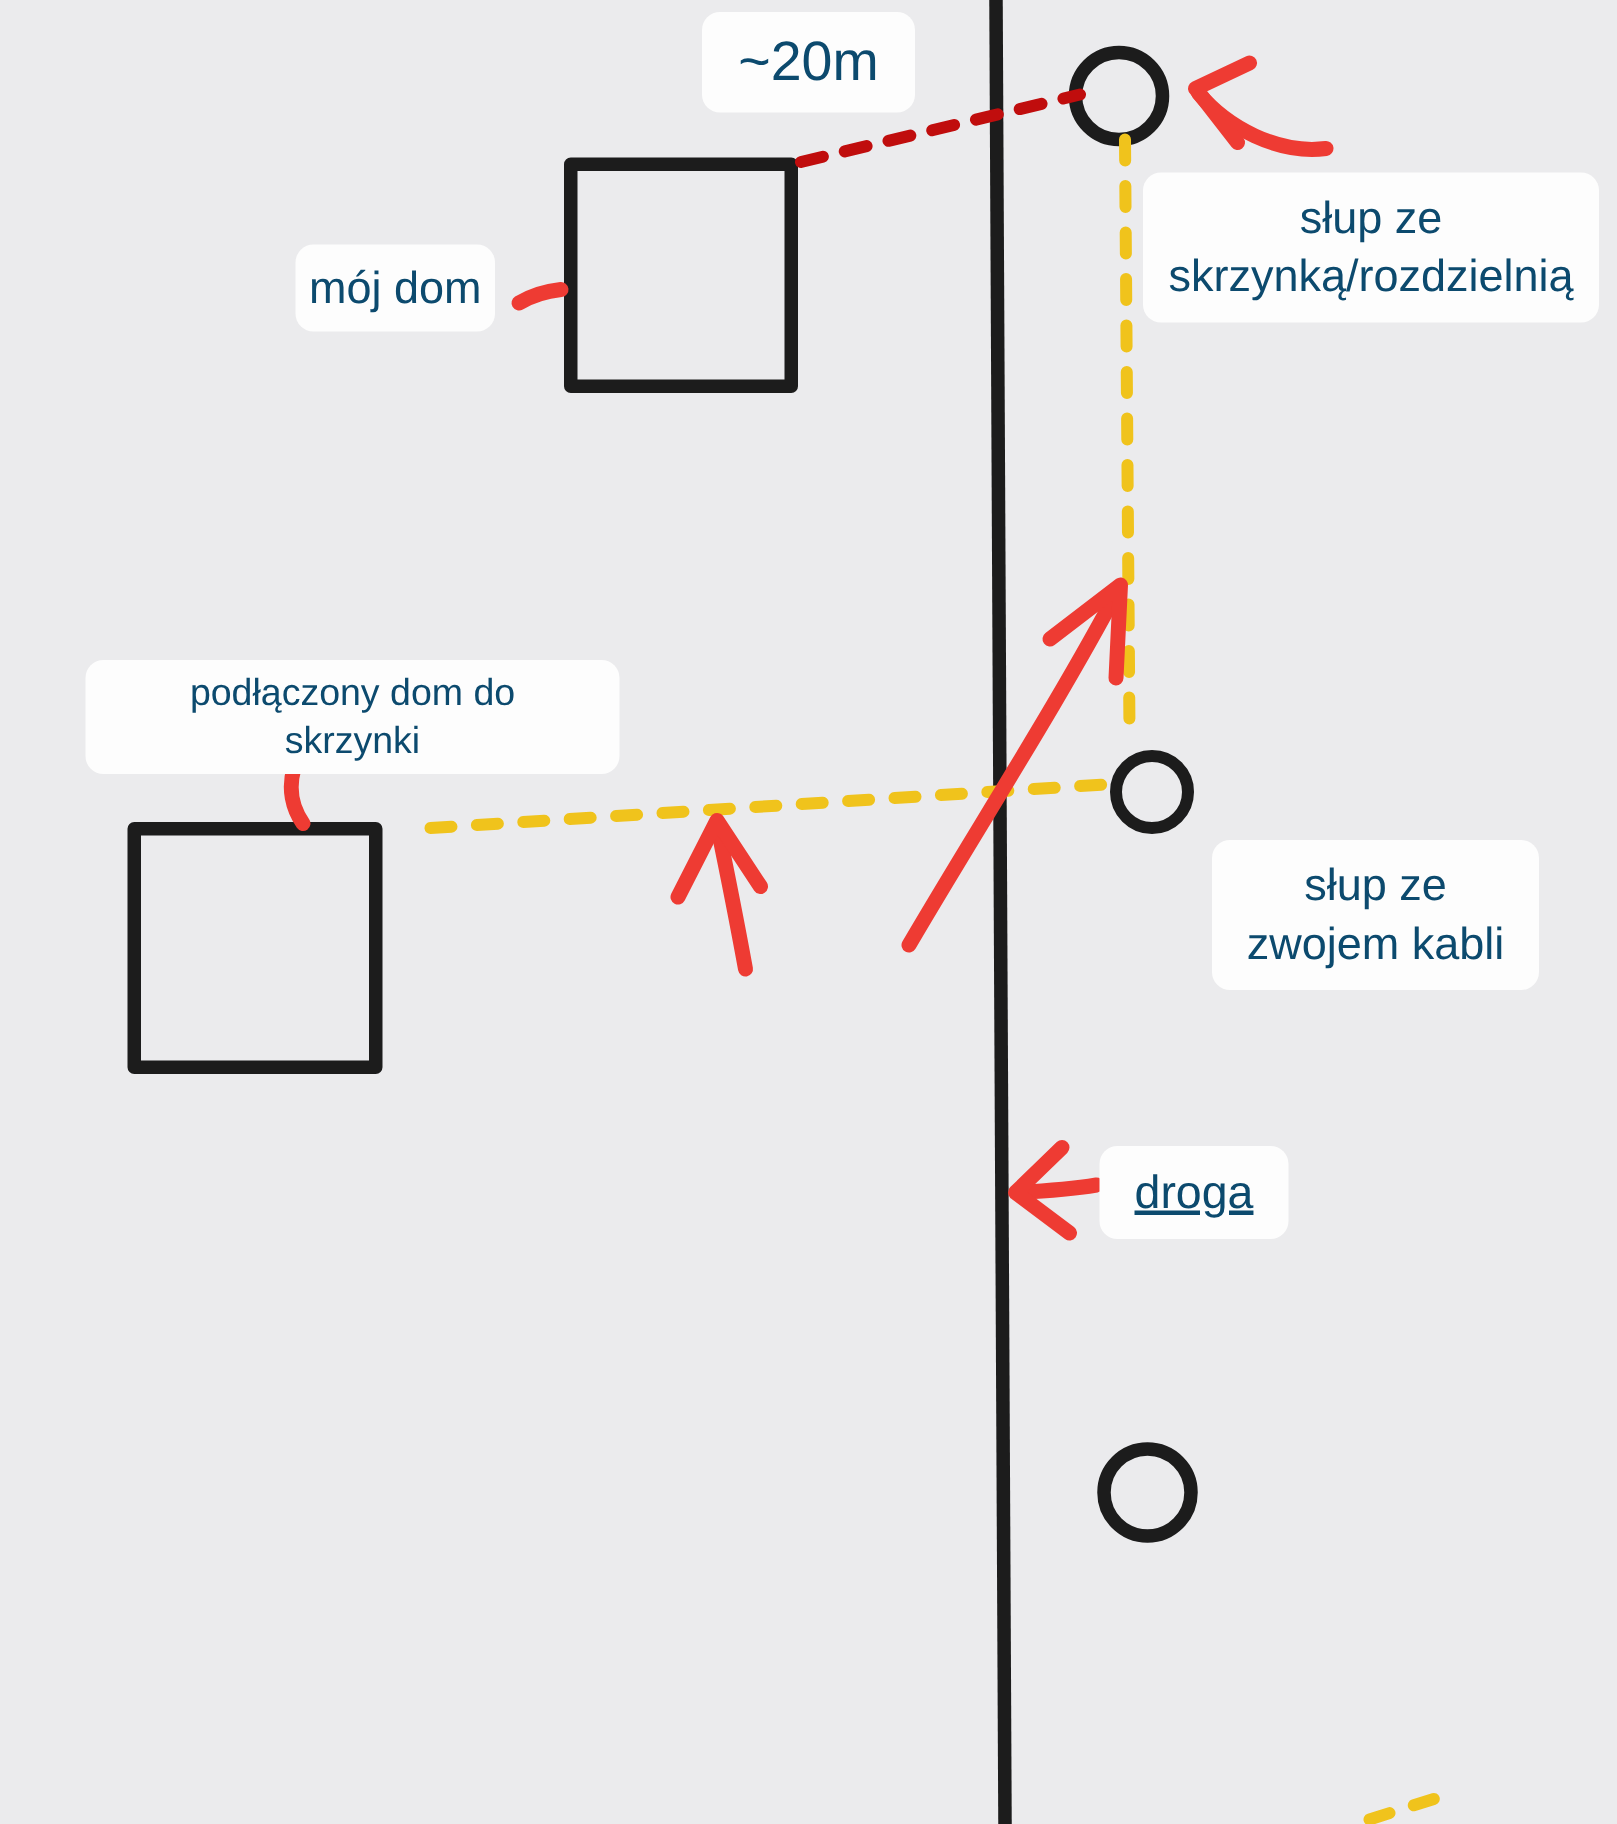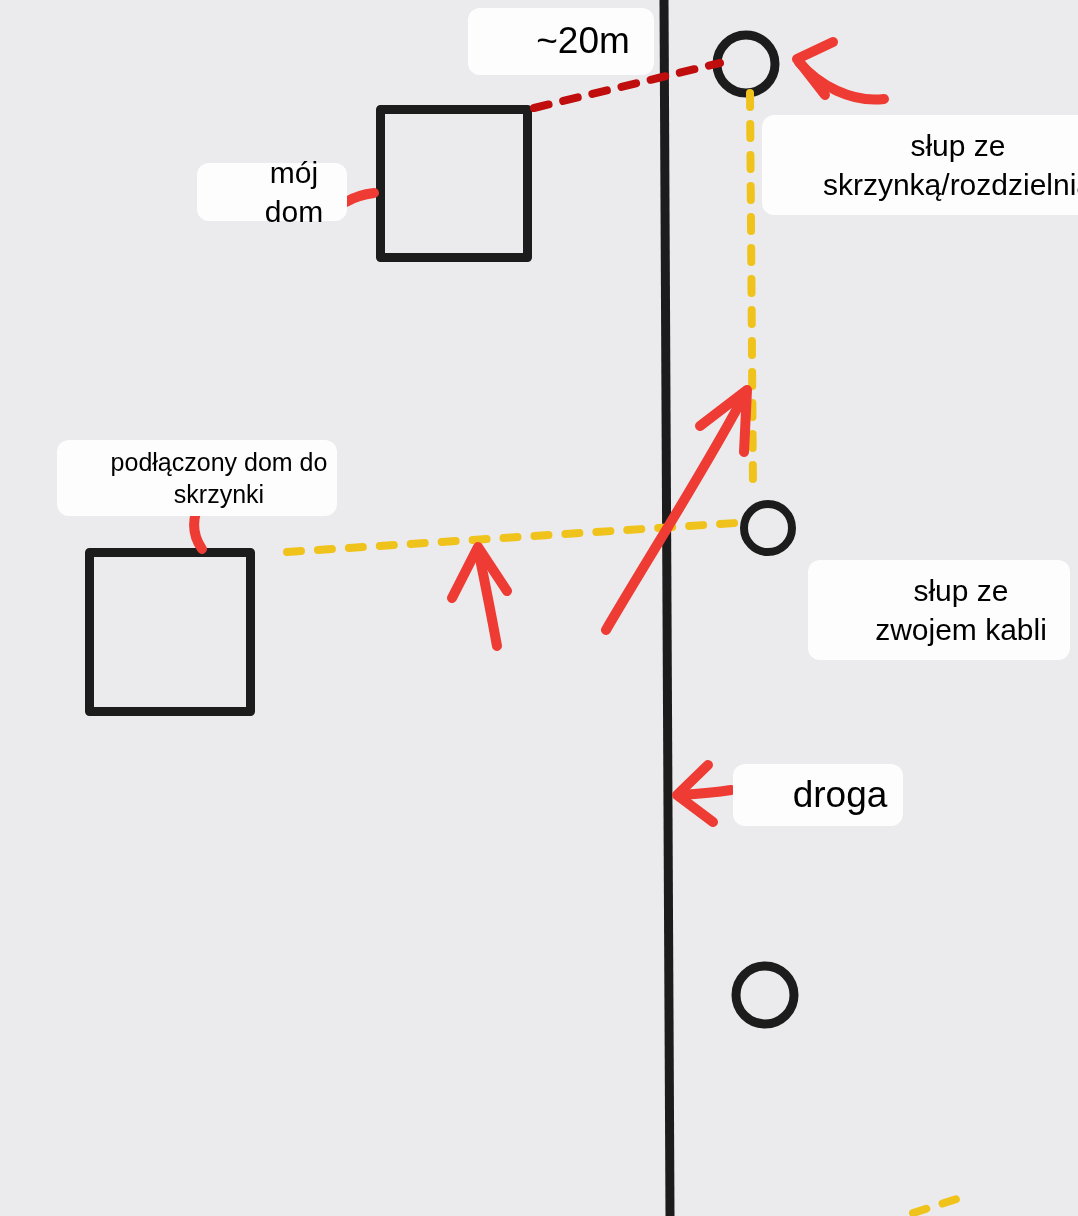--- a/index.html
+++ b/index.html
@@ -16,38 +16,37 @@
   .layer {
     position: absolute;
     left: 0; top: 0;
     width: 1078px;
     height: 1216px;
   }
 
   .label {
     position: absolute;
     background: #fdfdfd;
-    color: #000000;
+    color: #0c4a6e;
     border-radius: 12px;
     display: flex;
     align-items: center;
     justify-content: center;
     text-align: center;
     white-space: pre-line;
     line-height: 1.3;
-    padding-left: 44px;
   }
 
   .l-20m       { left: 468px; top: 8px;   width: 142px; height: 67px;  font-size: 37px; }
   .l-pole-box  { left: 762px; top: 115px; width: 304px; height: 100px; font-size: 30px; }
-  .l-my-house  { left: 197px; top: 163px; width: 106px; height: 58px;  font-size: 30px; }
-  .l-connected { left: 57px;  top: 440px; width: 236px; height: 76px;  font-size: 25px; }
+  .l-my-house  { left: 197px; top: 163px; width: 133px; height: 58px;  font-size: 30px; }
+  .l-connected { left: 57px;  top: 440px; width: 356px; height: 76px;  font-size: 25px; }
   .l-120m      { left: 378px; top: 640px; width: 230px; height: 70px;  font-size: 31px; }
   .l-pole-coil { left: 808px; top: 560px; width: 218px; height: 100px; font-size: 30px; }
-  .l-droga     { left: 733px; top: 764px; width: 126px; height: 62px;  font-size: 37px; }
+  .l-droga     { left: 733px; top: 764px; width: 126px; height: 62px;  font-size: 31px; text-decoration: underline; }
 </style>
 </head>
 <body>
 
 <div class="canvas">
 
   <svg class="layer" viewBox="0 0 1078 1216" xmlns="http://www.w3.org/2000/svg">
 
     <line x1="664" y1="0" x2="670" y2="1216" stroke="#1c1c1c" stroke-width="9"></line>
 

